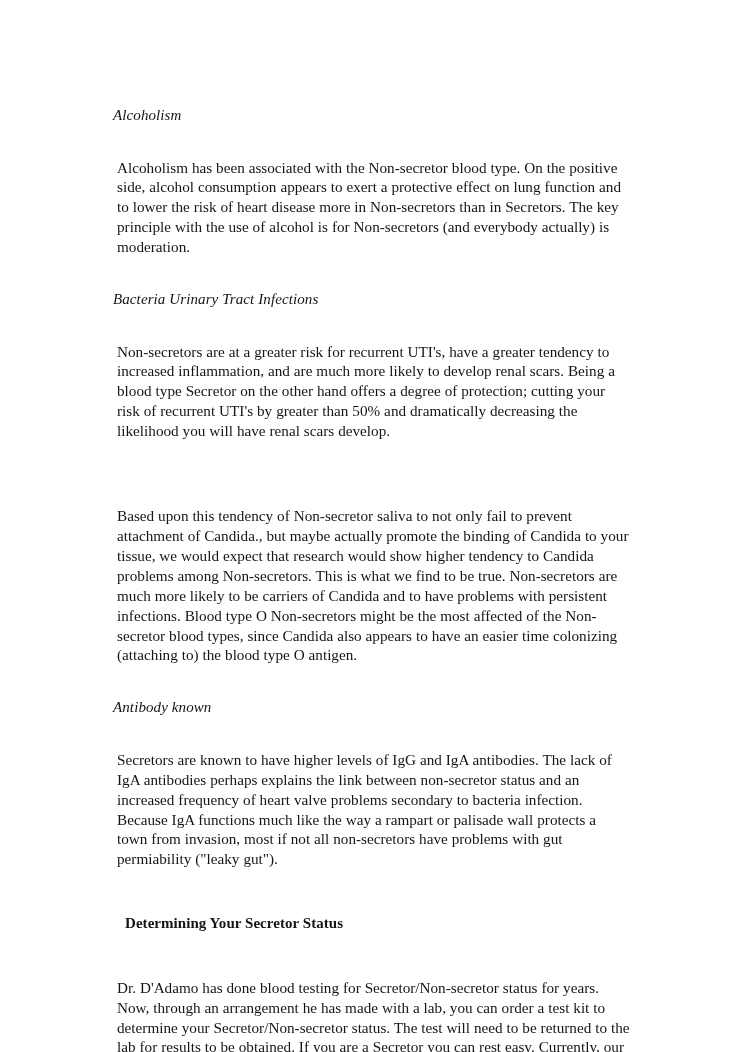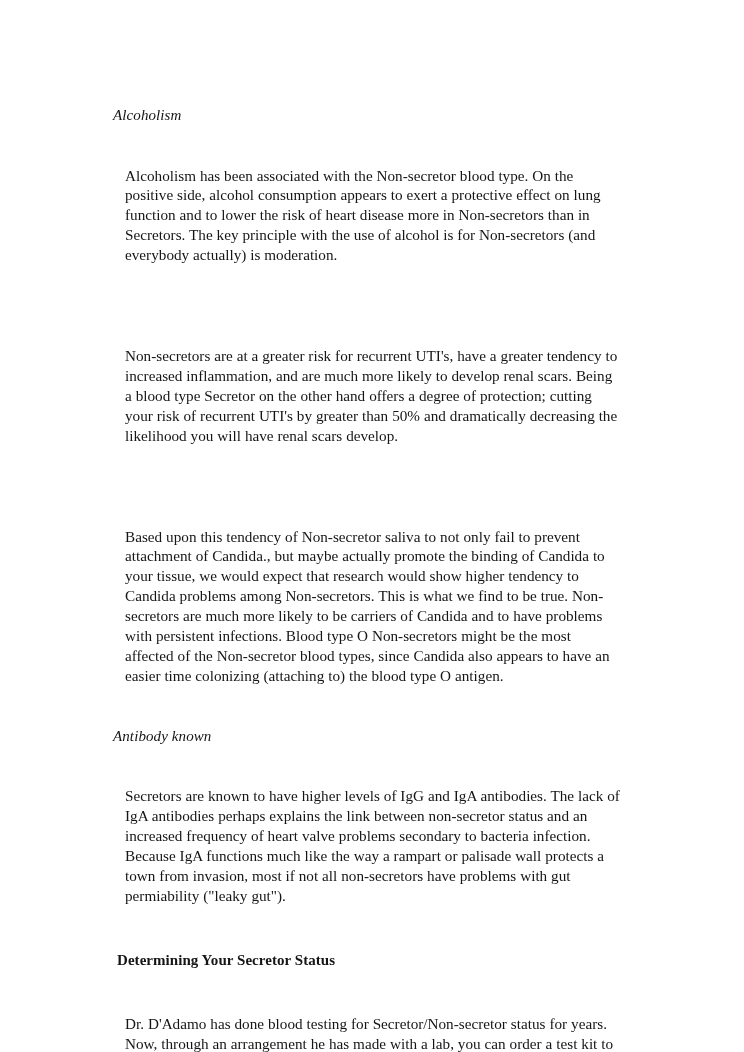--- a/index.html
+++ b/index.html
@@ -34,45 +34,46 @@
     font-size: 15px;
     line-height: 19.5px;
     margin: 0;
     letter-spacing: 0.1px;
   }
   .sec-heading-bold {
     font-style: normal;
     font-weight: bold;
     font-size: 15px;
     line-height: 19.5px;
-    margin: 4px;
+    margin: 12px;
     letter-spacing: 0.05px;
   }
   .para {
     font-size: 15.2px;
     line-height: 19.9px;
-    margin: 12px;
+    margin: 4px;
     text-align: left;
     letter-spacing: 0.01px;
     word-spacing: 0.1px;
   }
   .gap-h-to-p { height: 28px; }
   .gap-p-to-h { height: 29px; }
 </style>
 </head>
 <body>
 
 <div class="page">
   <div class="content">
 
     <h2 class="sec-heading">Alcoholism</h2>
     <div class="gap-h-to-p"></div>
     <p class="para">Alcoholism has been associated with the Non-secretor blood type. On the positive side, alcohol consumption appears to exert a protective effect on lung function and to lower the risk of heart disease more in Non-secretors than in Secretors. The key principle with the use of alcohol is for Non-secretors (and everybody actually) is moderation.</p>
 
     <div class="gap-p-to-h"></div>
+    <h2 class="sec-heading">Bacteria Urinary Tract Infections</h2>
     <div class="gap-h-to-p"></div>
     <p class="para">Non-secretors are at a greater risk for recurrent UTI's, have a greater tendency to increased inflammation, and are much more likely to develop renal scars. Being a blood type Secretor on the other hand offers a degree of protection; cutting your risk of recurrent UTI's by greater than 50% and dramatically decreasing the likelihood you will have renal scars develop.</p>
 
     <div class="gap-p-to-h"></div>
     <div class="gap-h-to-p"></div>
     <p class="para">Based upon this tendency of Non-secretor saliva to not only fail to prevent attachment of Candida., but maybe actually promote the binding of Candida to your tissue, we would expect that research would show higher tendency to Candida problems among Non-secretors. This is what we find to be true. Non-secretors are much more likely to be carriers of Candida and to have problems with persistent infections. Blood type O Non-secretors might be the most affected of the Non-secretor blood types, since Candida also appears to have an easier time colonizing (attaching to) the blood type O antigen.</p>
 
     <div class="gap-p-to-h"></div>
     <h2 class="sec-heading">Antibody known</h2>
     <div class="gap-h-to-p"></div>

